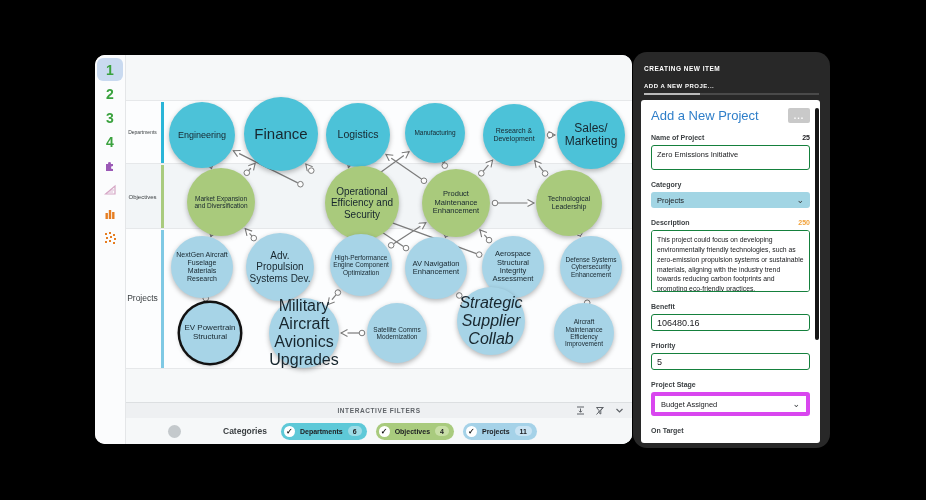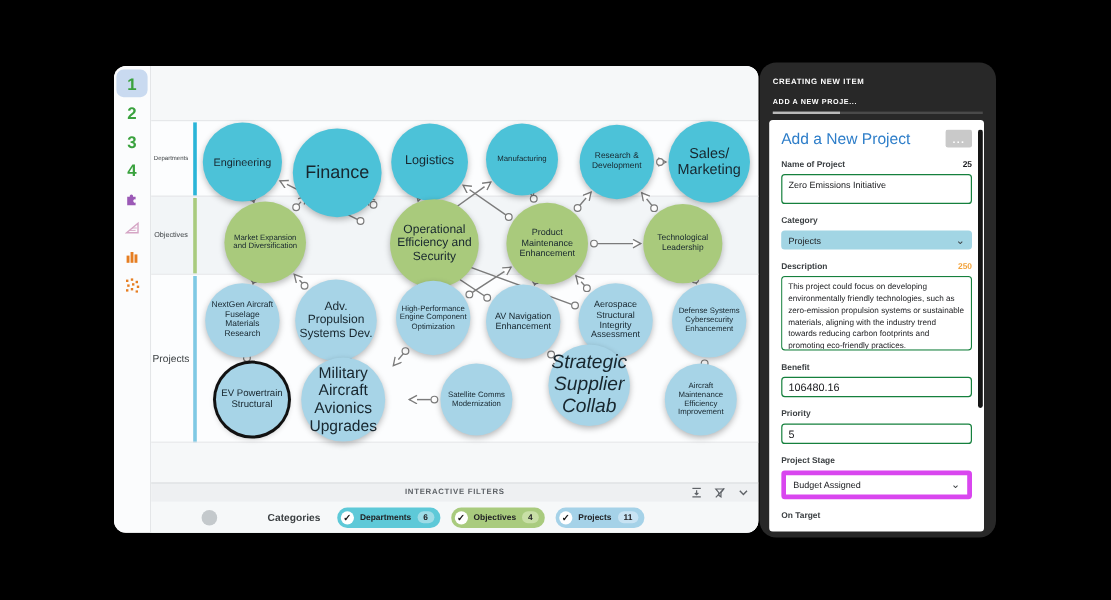--- a/index.html
+++ b/index.html
@@ -202,21 +202,21 @@
           <line x1="374.66711712534334" y1="248.99864862397004" x2="376.3841995766062" y2="243.8474012701815" stroke="#7b7b7b" stroke-width="1.2" marker-end="url(#arrowhead)"></line>
           <circle cx="375.6158004233938" cy="246.1525987298185" r="2.8" fill="#fdfdfd" stroke="#7b7b7b" stroke-width="1"></circle>
           <line x1="335.1917474171808" y1="242.77206512939546" x2="341.74607930721777" y2="250.51809372671187" stroke="#7b7b7b" stroke-width="1.2" marker-end="url(#arrowhead)"></line>
           <circle cx="333.25392069278223" cy="240.48190627328813" r="2.8" fill="#fdfdfd" stroke="#7b7b7b" stroke-width="1"></circle>
           <line x1="460.8867065814753" y1="250.78248080323283" x2="461.3750099844305" y2="246.17847728965512" stroke="#7b7b7b" stroke-width="1.2" marker-end="url(#arrowhead)"></line>
           <circle cx="461.2031137675157" cy="247.799213049138" r="2.8" fill="#fdfdfd" stroke="#7b7b7b" stroke-width="1"></circle>
         </svg>
     <div class="node departments" style="left: 43px; top: 47px; height: 66px; width: 66px; font-size: 9px;">
           <span>Engineering</span>
         </div>
-        <div class="node departments" style="left: 118px; top: 52px; height: 74px; width: 74px; font-size: 15px;">
+        <div class="node departments" style="left: 118px; top: 42px; height: 74px; width: 74px; font-size: 15px;">
           <span>Finance</span>
         </div>
         <div class="node departments" style="left: 200px; top: 48px; height: 64px; width: 64px; font-size: 10.5px;">
           <span>Logistics</span>
         </div>
         <div class="node departments" style="left: 279px; top: 48px; height: 60px; width: 60px; font-size: 6.5px;">
           <span>Manufacturing</span>
         </div>
         <div class="node departments" style="left: 357px; top: 49px; height: 62px; width: 62px; font-size: 7px;">
           <span>Research &amp; Development</span>
@@ -251,21 +251,21 @@
         </div>
         <div class="node projects" style="left: 356px; top: 181px; height: 62px; width: 62px; font-size: 7.5px;">
           <span>Aerospace Structural Integrity Assessment</span>
         </div>
         <div class="node projects" style="left: 434px; top: 181px; height: 62px; width: 62px; font-size: 6.5px;">
           <span>Defense Systems Cybersecurity Enhancement</span>
         </div>
         <div class="node projects selected" style="left: 54px; top: 248px; height: 60px; width: 60px; font-size: 8px;">
           <span>EV Powertrain Structural</span>
         </div>
-        <div class="node projects" style="left: 125px; top: 243px; height: 70px; width: 70px; font-size: 13px;">
+        <div class="node projects" style="left: 143px; top: 243px; height: 70px; width: 70px; font-size: 16px;">
           <span>Military Aircraft Avionics Upgrades</span>
         </div>
         <div class="node projects" style="left: 241px; top: 248px; height: 60px; width: 60px; font-size: 6.5px;">
           <span>Satellite Comms Modernization</span>
         </div>
         <div class="node projects" style="left: 331px; top: 232px; height: 68px; width: 68px; font-size: 16px; font-style: italic;">
           <span>Strategic Supplier Collab</span>
         </div>
         <div class="node projects" style="left: 428px; top: 248px; height: 60px; width: 60px; font-size: 6.5px;">
           <span>Aircraft Maintenance Efficiency Improvement</span>

